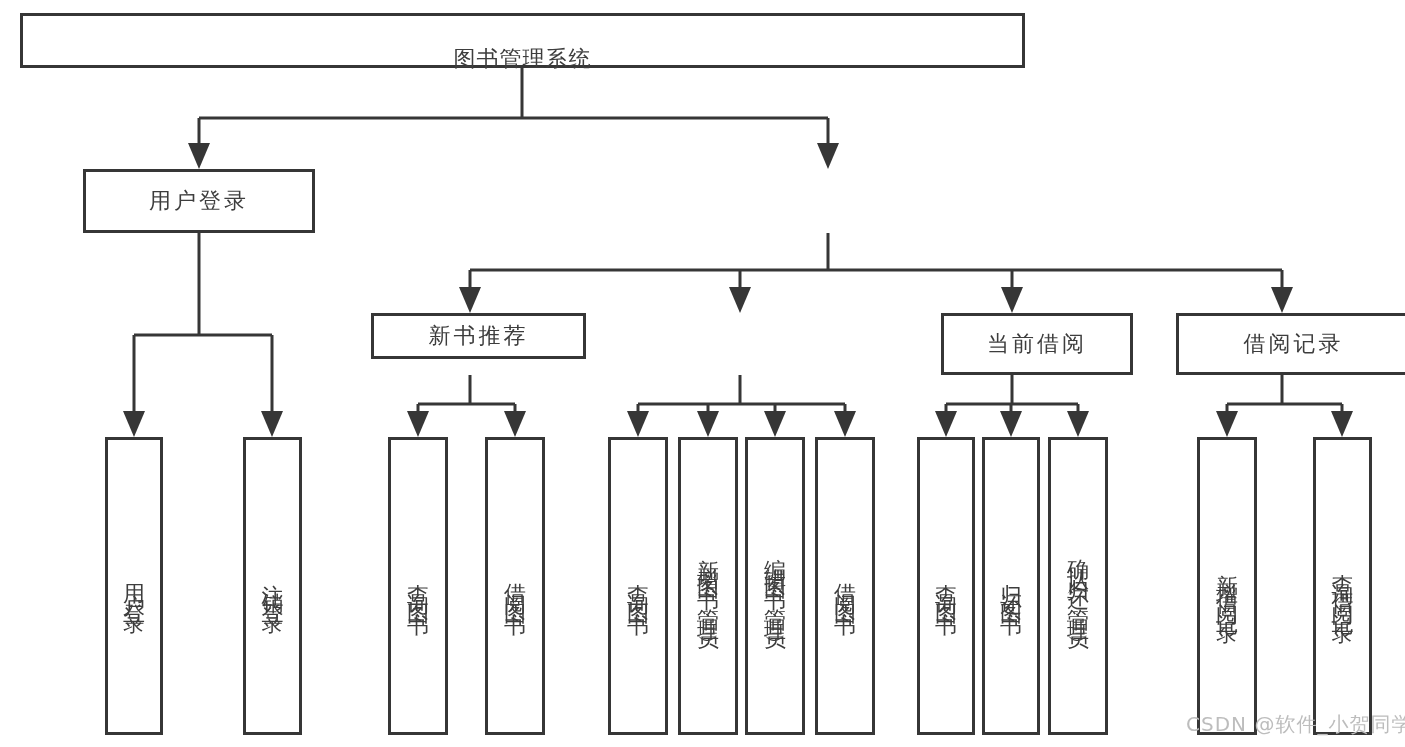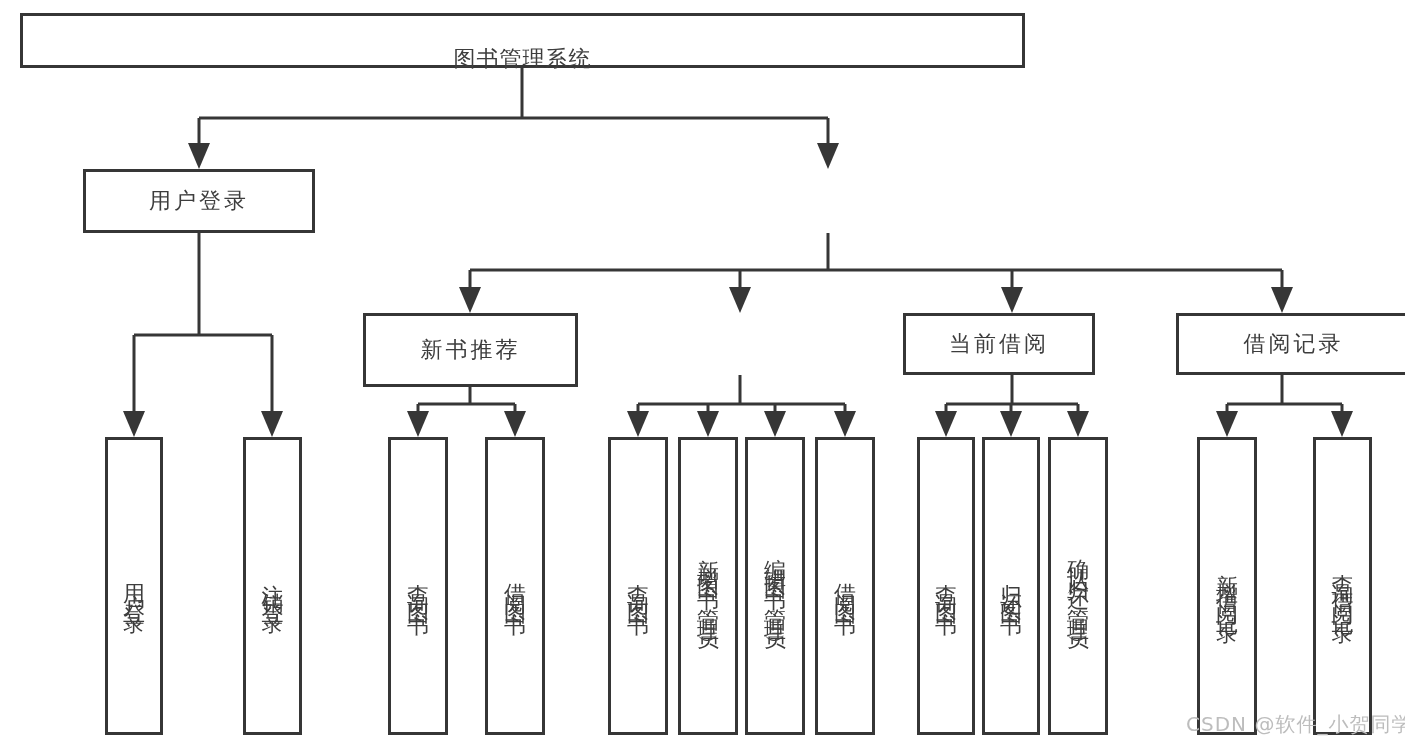--- a/index.html
+++ b/index.html
@@ -71,24 +71,24 @@
   </svg>
 
   <div class="box h root" style="left:20px;top:13px;width:1005px;height:55px">
     <span class="lbl">图书管理系统</span>
   </div>
 
   <div class="box h" style="left:83px;top:169px;width:232px;height:64px">
     <span class="lbl">用户登录</span>
   </div>
 
-  <div class="box h" style="left:363px;top:313px;width:215px;height:74px">
+  <div class="box h" style="left:371px;top:313px;width:215px;height:46px">
     <span class="lbl">新书推荐</span>
   </div>
-  <div class="box h" style="left:903px;top:313px;width:192px;height:62px">
+  <div class="box h" style="left:941px;top:313px;width:192px;height:62px">
     <span class="lbl">当前借阅</span>
   </div>
   <div class="box h" style="left:1176px;top:313px;width:235px;height:62px">
     <span class="lbl">借阅记录</span>
   </div>
 
   <div class="box v" style="left:105px;top:437px;width:58px;height:298px">
     <span class="lbl">用户登录</span>
   </div>
   <div class="box v" style="left:243px;top:437px;width:59px;height:298px">

